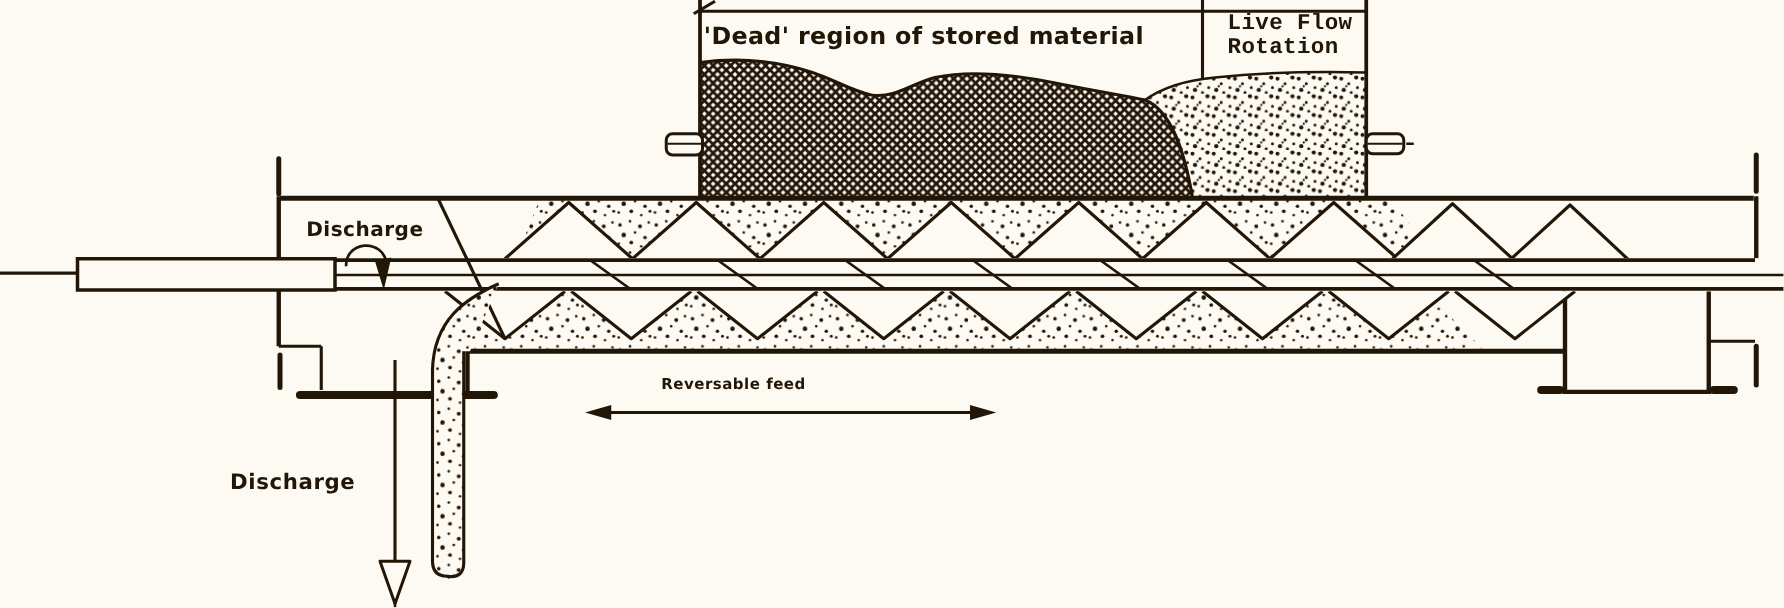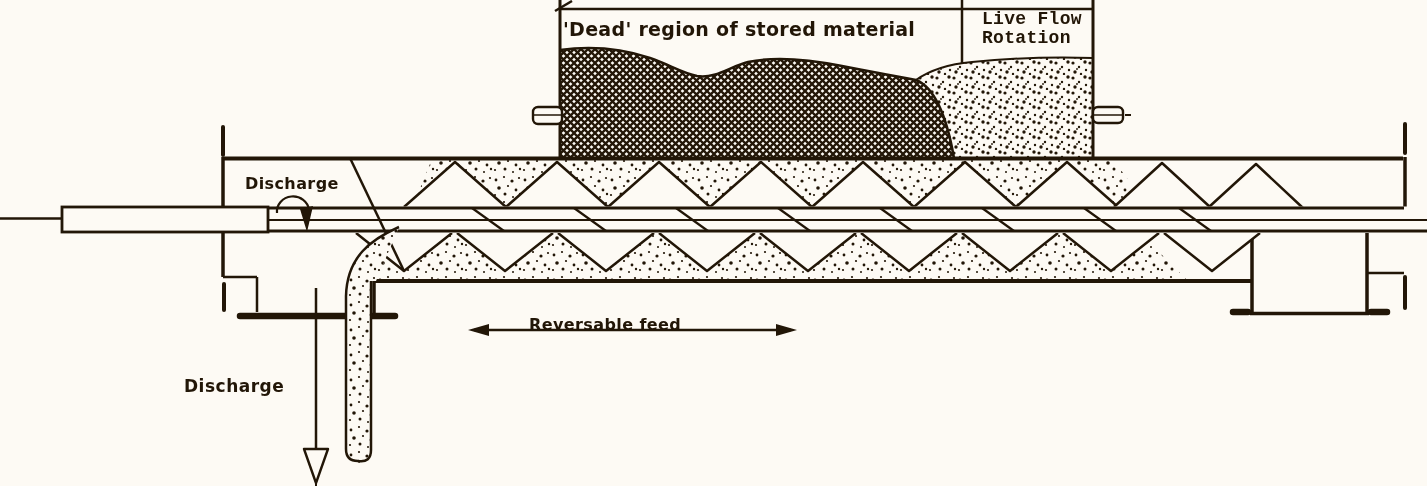--- a/index.html
+++ b/index.html
@@ -162,18 +162,18 @@
 
   <div class="lbl" style="left:563px;top:20px;font-size:19px;letter-spacing:0.3px;">'Dead' region of stored material</div>
 
   <div class="lbl" style="left:982px;top:10px;font-size:18px;letter-spacing:0.3px;font-family:Liberation Mono, monospace;">
     <div>Live Flow</div>
     <div>Rotation</div>
   </div>
 
   <div class="lbl" style="left:245px;top:176px;font-size:16px;letter-spacing:0.4px;">Discharge</div>
 
-  <div class="lbl" style="left:529px;top:301px;font-size:16px;letter-spacing:0.4px;margin-top:16px;">Reversable feed</div>
+  <div class="lbl" style="left:529px;top:301px;font-size:12px;letter-spacing:0.4px;">Reversable feed</div>
 
   <div class="lbl" style="left:184px;top:378px;font-size:17px;letter-spacing:0.5px;">Discharge</div>
 
 
 </div>
 
 </body></html>

